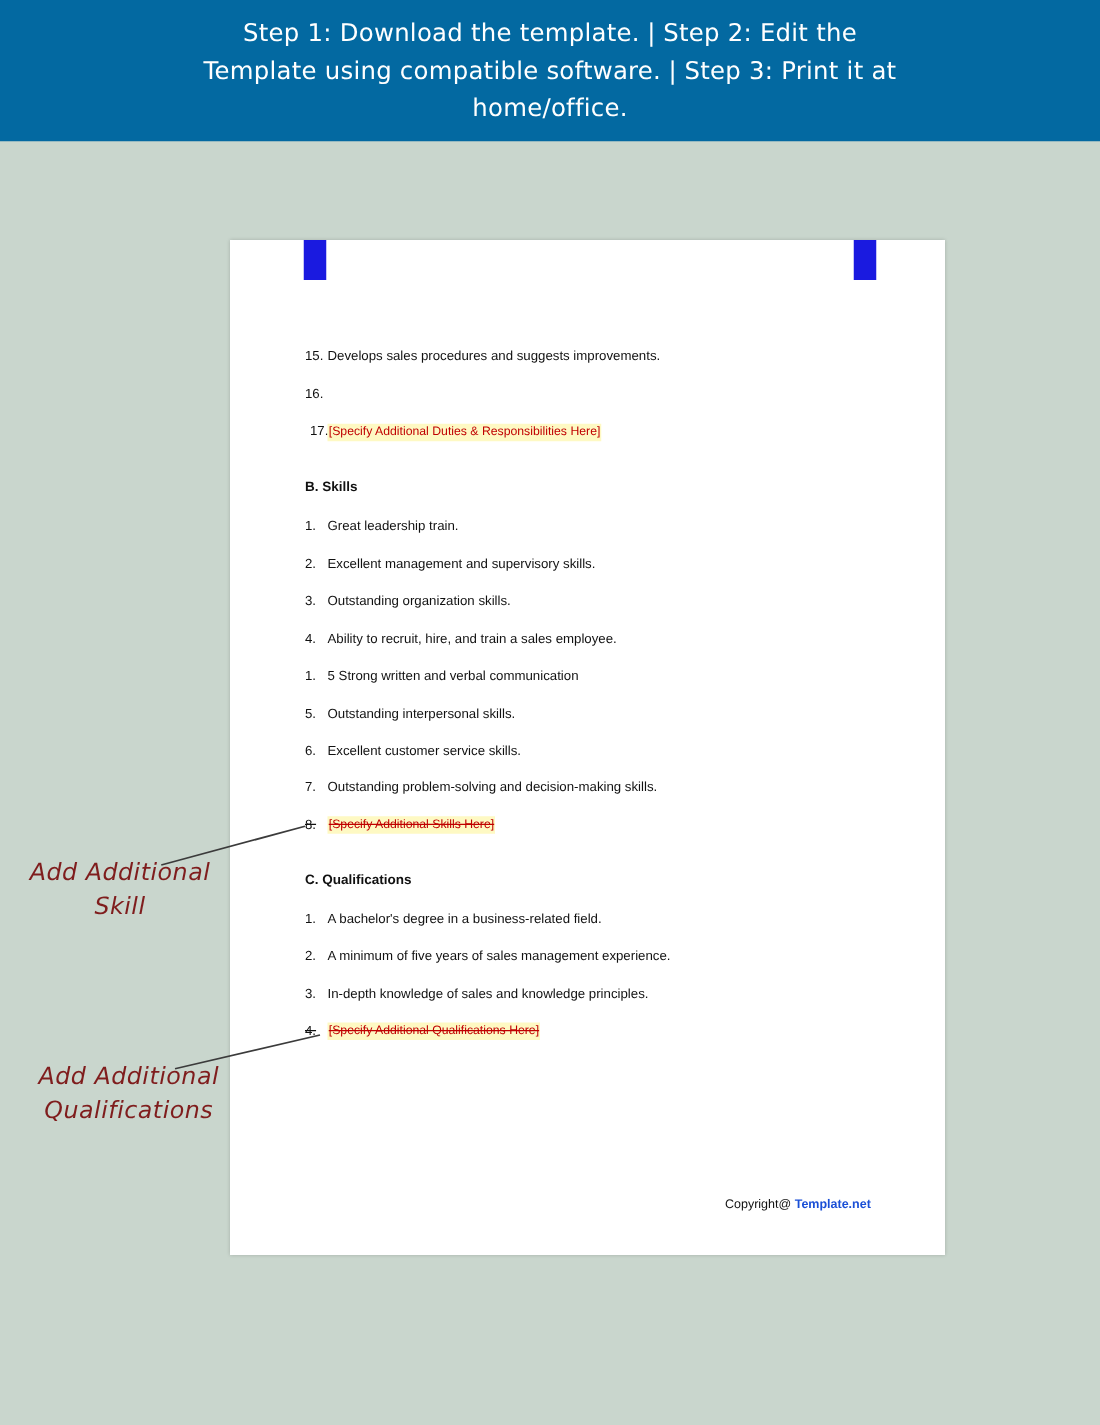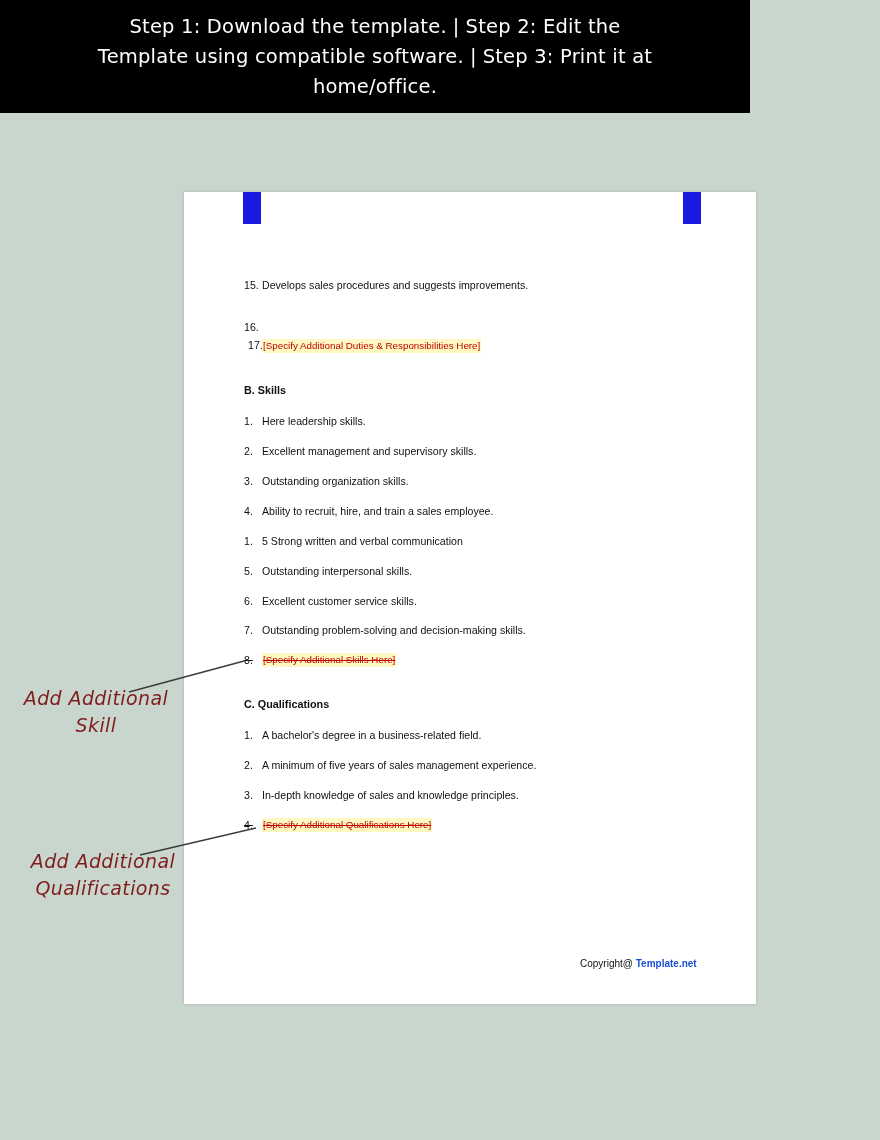--- a/index.html
+++ b/index.html
@@ -12,23 +12,23 @@
     background: #c9d6cd;
     font-family: "Liberation Sans", sans-serif;
     overflow: hidden;
     position: relative;
   }
 
   
   .banner {
     position: absolute;
     top: 0; left: 0;
-    width: 750px;
+    width: 880px;
     height: 113px;
-    background: #000000;
+    background: #0369a1;
     color: #ffffff;
     display: flex;
     align-items: center;
     justify-content: center;
     text-align: center;
   }
   .banner-text {
     font-size: 19.5px;
     line-height: 30px;
     letter-spacing: 0.2px;
@@ -151,29 +151,29 @@
 <div class="page">
 
   <div class="blue-tab left"></div>
   <div class="blue-tab right"></div>
 
   <div class="doc-body">
 
     <div class="num" style="left:60px; top:86px;">15.</div>
     <div class="line" style="left:78px; top:86px;">Develops sales procedures and suggests improvements.</div>
 
-    <div class="num" style="left:60px; top:116px;margin-top:12px;">16.</div>
+    <div class="num" style="left:60px; top:116px;">16.</div>
 
     <div class="num" style="left:64px; top:146px;">17.</div>
     <div class="line hl" style="left:78px; top:147px;">[Specify Additional Duties &amp; Responsibilities Here]</div>
 
     <div class="heading" style="left:60px; top:191px;">B. Skills</div>
 
     <div class="num" style="left:60px; top:222px;">1.</div>
-    <div class="line" style="left:78px; top:222px;">Here leadership skills.</div>
+    <div class="line" style="left:78px; top:222px;">Great leadership train.</div>
 
     <div class="num" style="left:60px; top:252px;">2.</div>
     <div class="line" style="left:78px; top:252px;">Excellent management and supervisory skills.</div>
 
     <div class="num" style="left:60px; top:282px;">3.</div>
     <div class="line" style="left:78px; top:282px;">Outstanding organization skills.</div>
 
     <div class="num" style="left:60px; top:312px;">4.</div>
     <div class="line" style="left:78px; top:312px;">Ability to recruit, hire, and train a sales employee.</div>
 

